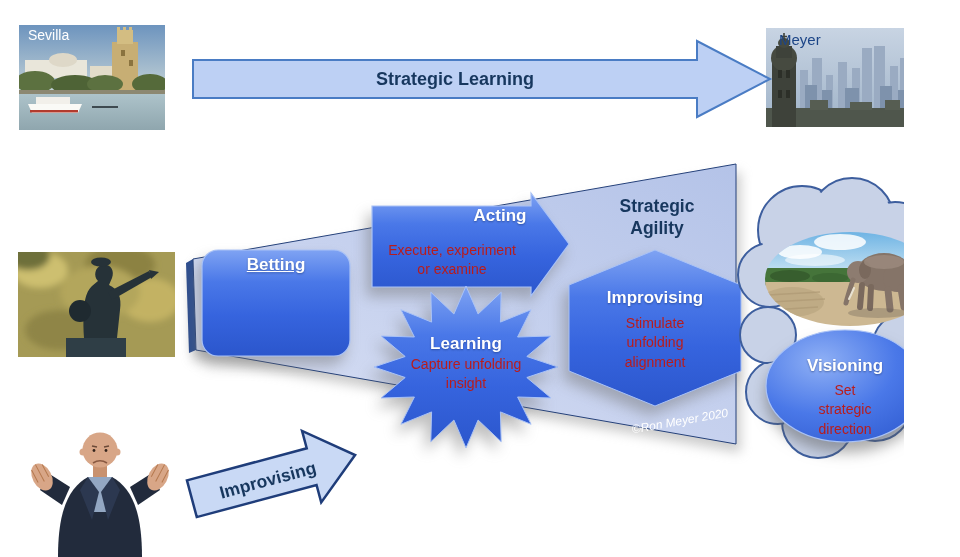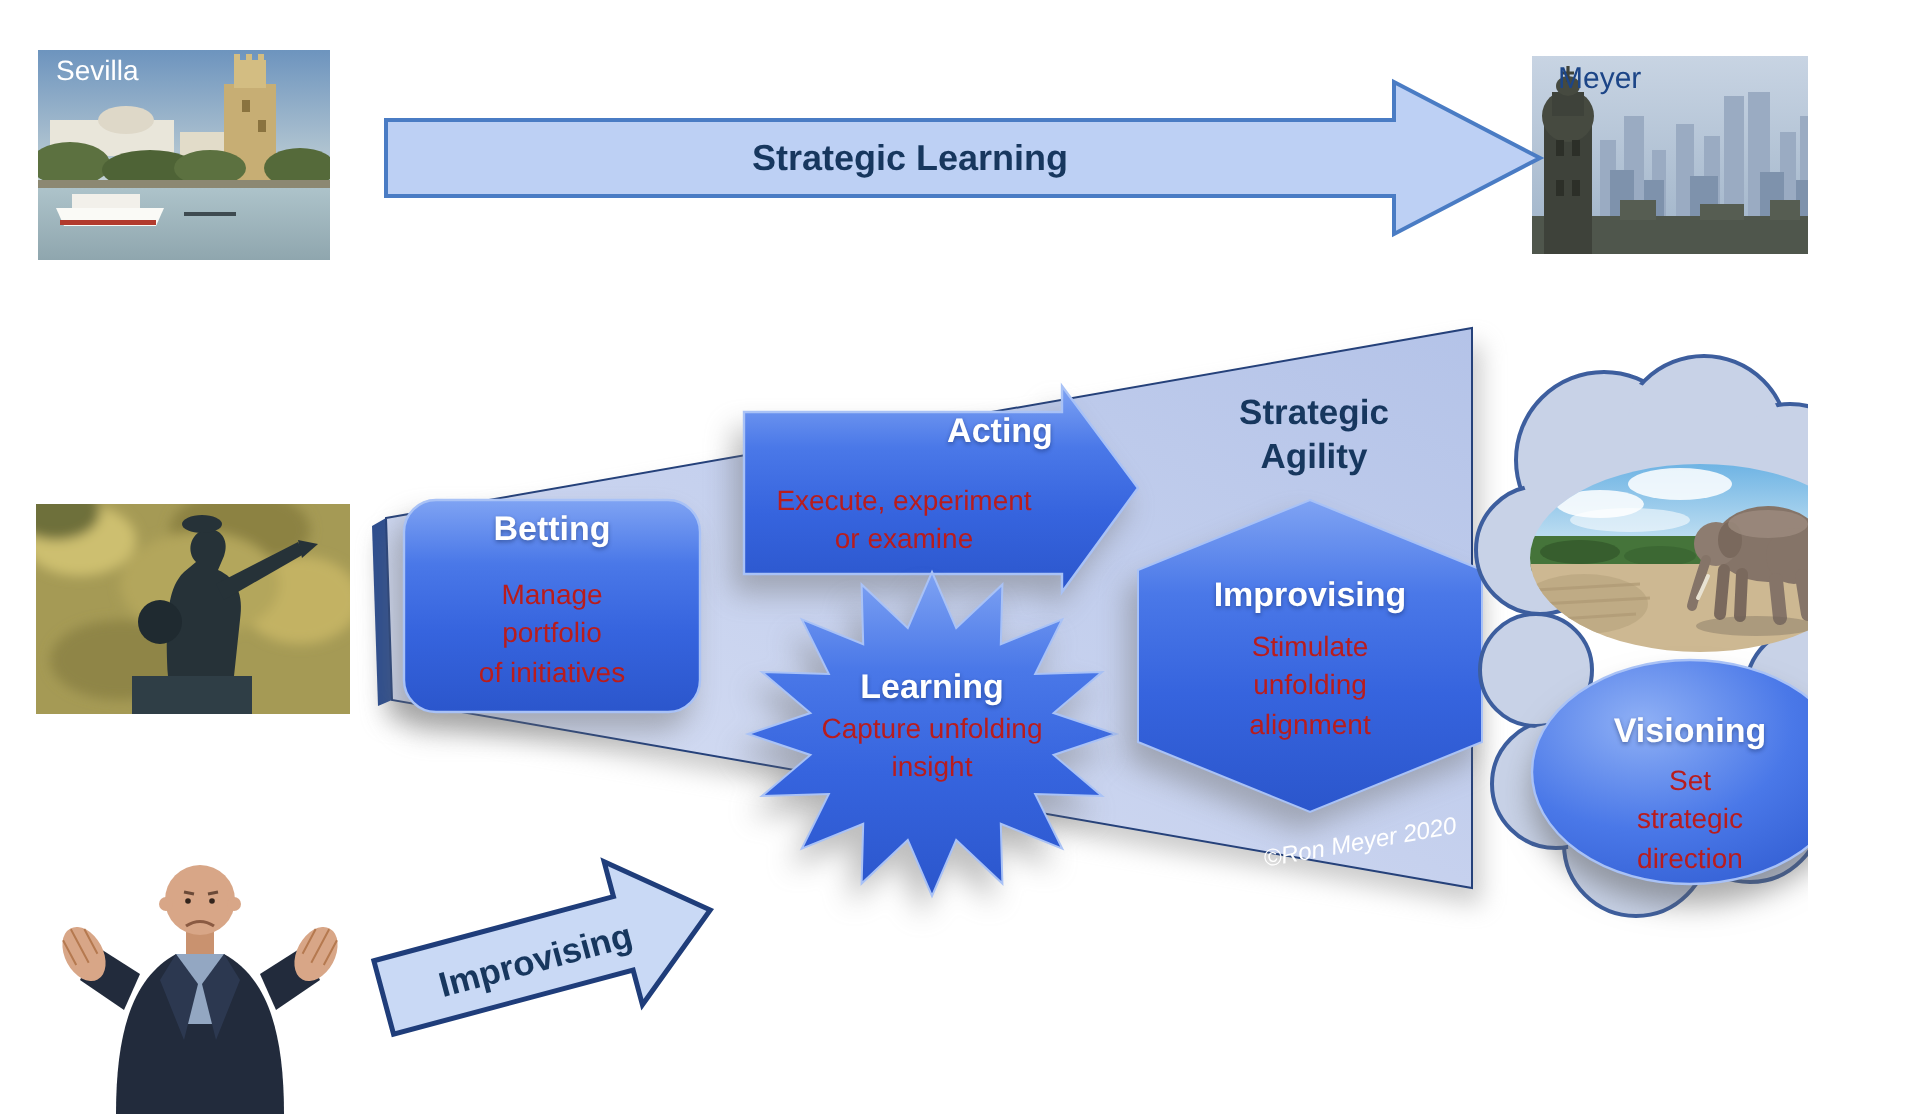--- a/index.html
+++ b/index.html
@@ -255,24 +255,21 @@
 
 <div class="photo-label-light" style="left:28px;top:27px;">Sevilla</div>
 
 <div class="photo-label-dark" style="left:779px;top:31px;">Meyer</div>
 
 <div class="txt navy" style="left:455px;top:68px;font-weight:bold;font-size:18px;">Strategic Learning</div>
 
 <div class="txt navy" style="left:657px;top:196px;font-weight:bold;font-size:17.5px;line-height:1.25;">Strategic
 Agility</div>
 
-<div class="txt title" style="left:276px;top:254px;">Betting</div>
-<div class="txt desc" style="left:276px;top:288px;">Manage
-portfolio
-of initiatives</div>
+<div class="txt title" style="left:276px;top:254px;text-decoration:underline;">Betting</div>
 
 <div class="txt title" style="left:452px;top:205px;margin-left:48px;">Acting</div>
 <div class="txt desc" style="left:452px;top:241px;">Execute, experiment
 or examine</div>
 
 <div class="txt title" style="left:466px;top:333px;">Learning</div>
 <div class="txt desc" style="left:466px;top:355px;">Capture unfolding
 insight</div>
 
 <div class="txt title" style="left:655px;top:287px;">Improvising</div>

